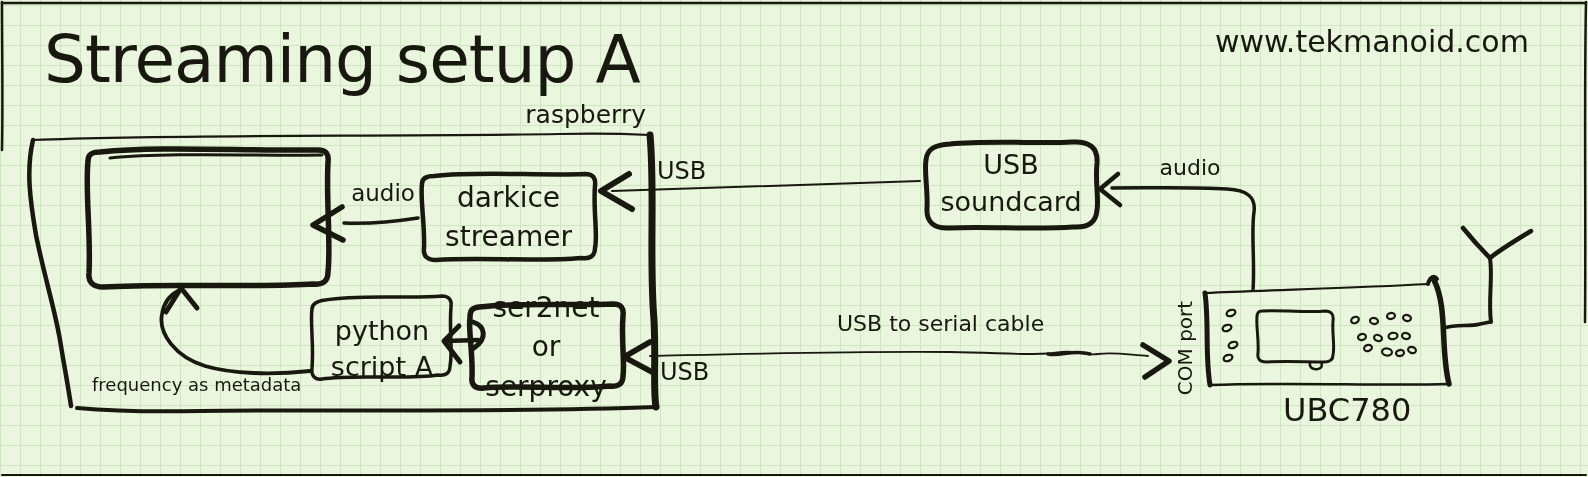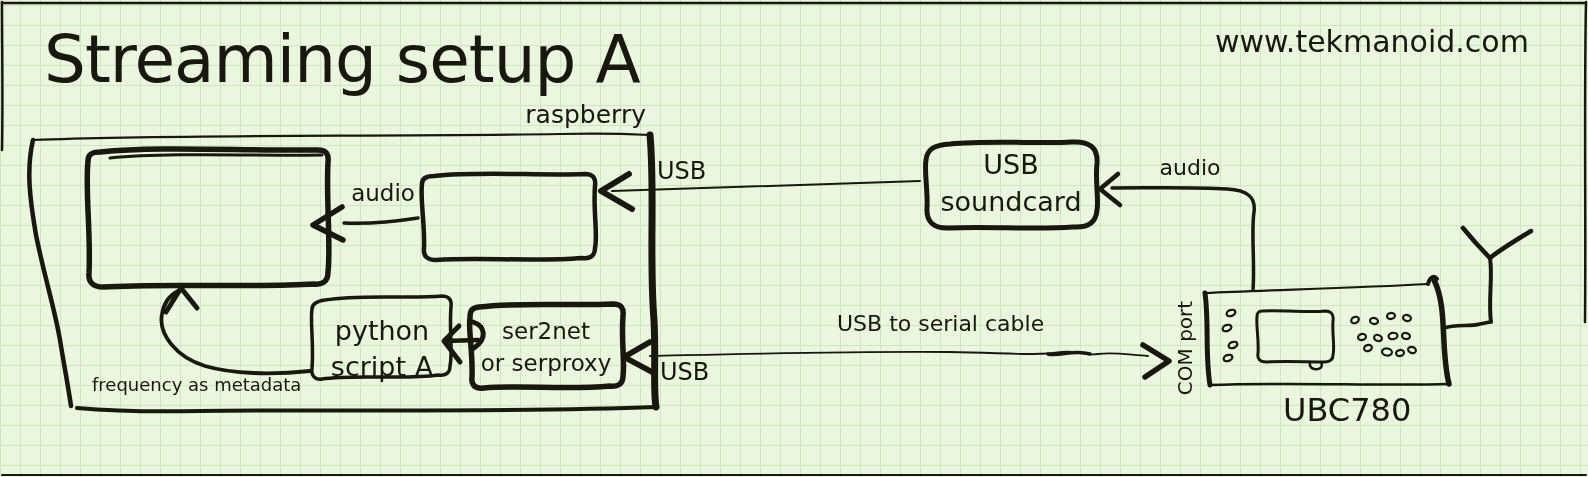--- a/index.html
+++ b/index.html
@@ -25,21 +25,21 @@
     line-height:1.2;
     white-space:pre-line;
   }
   .center{display:flex;align-items:center;justify-content:center;text-align:center;}
   .t-title{left:44px;top:4px;width:700px;font-size:66px;letter-spacing:-1px;margin-top:16px;}
   .t-site{left:1188px;top:24px;width:345px;font-size:30px;margin-left:27px;}
   .t-raspberry{left:506px;top:100px;width:140px;font-size:25px;text-align:right;}
   .t-icecast{left:89px;top:150px;width:239px;height:134px;font-size:28px;line-height:1.5;}
   .t-darkice{left:422px;top:176px;width:173px;height:82px;font-size:28px;line-height:1.4;}
   .t-python{left:314px;top:299px;width:136px;height:76px;font-size:27px;line-height:1.35;margin-top:12px;}
-  .t-ser2net{left:469px;top:307px;width:154px;height:80px;font-size:23px;line-height:1.4;text-align:center;}
+  .t-ser2net{left:469px;top:307px;width:154px;height:80px;font-size:28px;line-height:1.4;text-align:center;}
   .t-soundcard{left:924px;top:143px;width:174px;height:81px;font-size:27px;line-height:1.35;}
   .t-audio1{left:341px;top:180px;width:84px;font-size:23px;text-align:center;}
   .t-usb1{left:657px;top:157px;width:80px;font-size:24px;}
   .t-audio2{left:1150px;top:155px;width:80px;font-size:22px;text-align:center;}
   .t-serialcable{left:837px;top:311px;width:252px;font-size:22px;text-align:left;}
   .t-usb2{left:660px;top:358px;width:80px;font-size:24px;}
   .t-freq{left:92px;top:374px;width:230px;font-size:18px;}
   .t-ubc{left:1283px;top:391px;width:122px;font-size:32px;text-align:center;}
   .t-comport{left:1130px;top:335px;width:112px;height:26px;font-size:20px;text-align:center;
              transform:rotate(-90deg);}
@@ -155,20 +155,22 @@
     <g>
       <path d="M310 371 C 272 375, 232 374, 205 366 C 176 357, 158 334, 162 314 C 164 302, 170 295, 178 291" stroke-width="3.8"></path>
       <path d="M166 312 L181 288 L197 308" stroke-width="5"></path>
     </g>
   </svg>
 
   <div class="lbl t-title">Streaming setup A</div>
   <div class="lbl t-site">www.tekmanoid.com</div>
   <div class="lbl t-raspberry">raspberry</div>
 
+  <div class="lbl center t-darkice">darkice
+streamer</div>
   <div class="lbl center t-python">python
 script A</div>
   <div class="lbl center t-ser2net">ser2net
 or serproxy</div>
   <div class="lbl center t-soundcard">USB
 soundcard</div>
 
   <div class="lbl t-audio1">audio</div>
   <div class="lbl t-usb1">USB</div>
   <div class="lbl t-audio2">audio</div>

